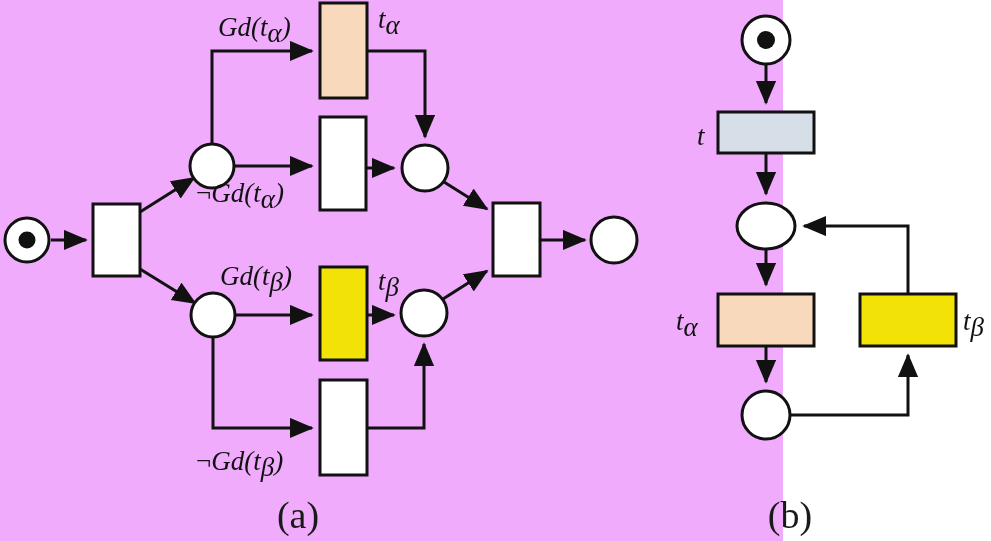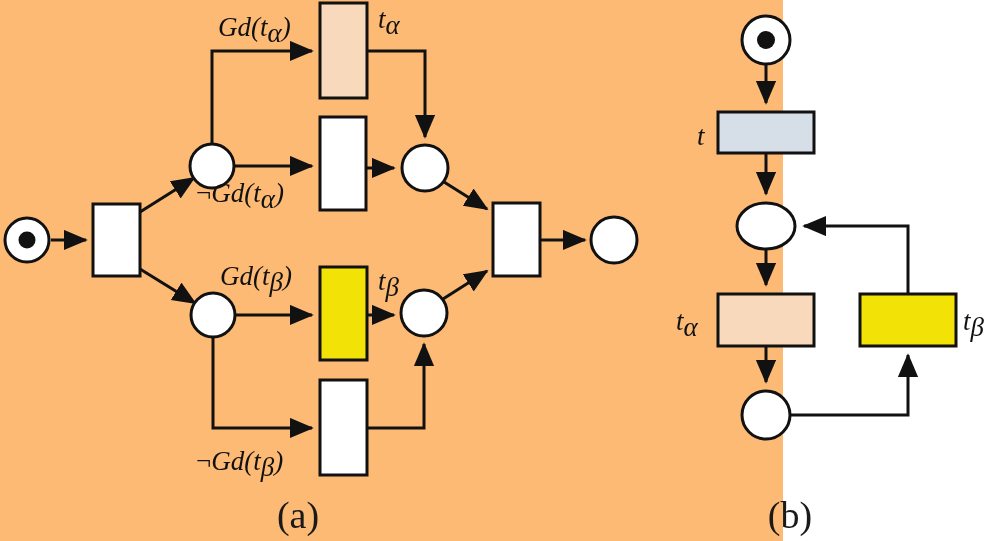--- a/index.html
+++ b/index.html
@@ -10,21 +10,21 @@
   body {
     width: 991px;
     height: 541px;
     font-family: "Liberation Serif", serif;
     overflow: hidden;
   }
   #figure-root {
     position: relative;
     width: 783px;
     height: 541px;
-    background: #fdba74;
+    background: #f0abfc;
   }
   svg#petri-svg {
     position: absolute;
     left: 0;
     top: 0;
     width: 991px;
     height: 541px;
     display: block;
   }
   .place-circle {

